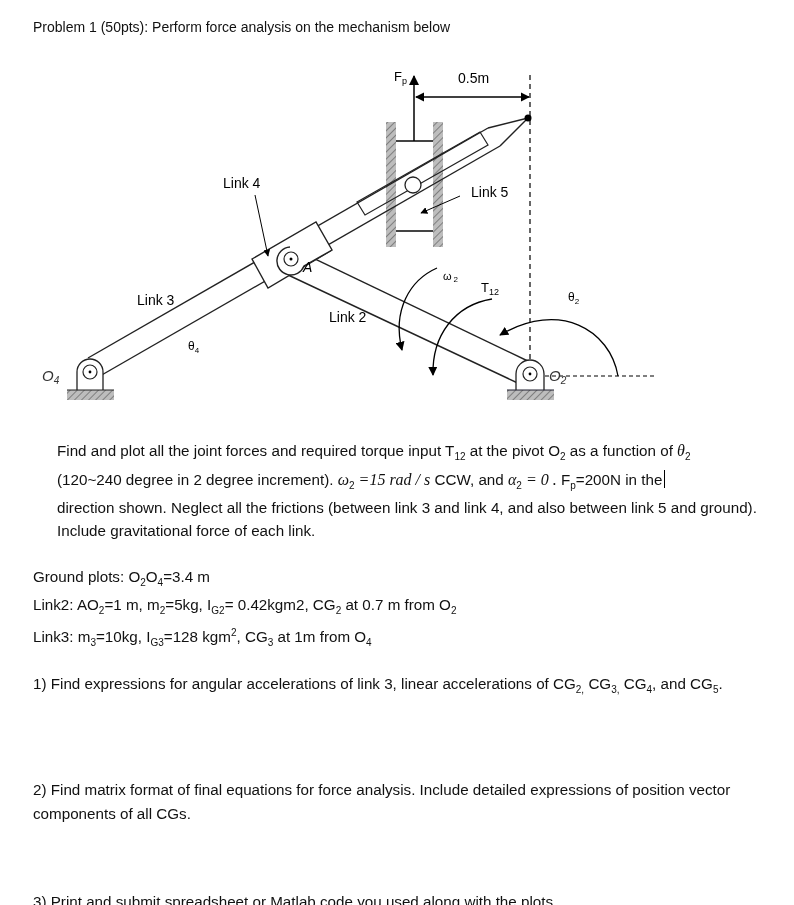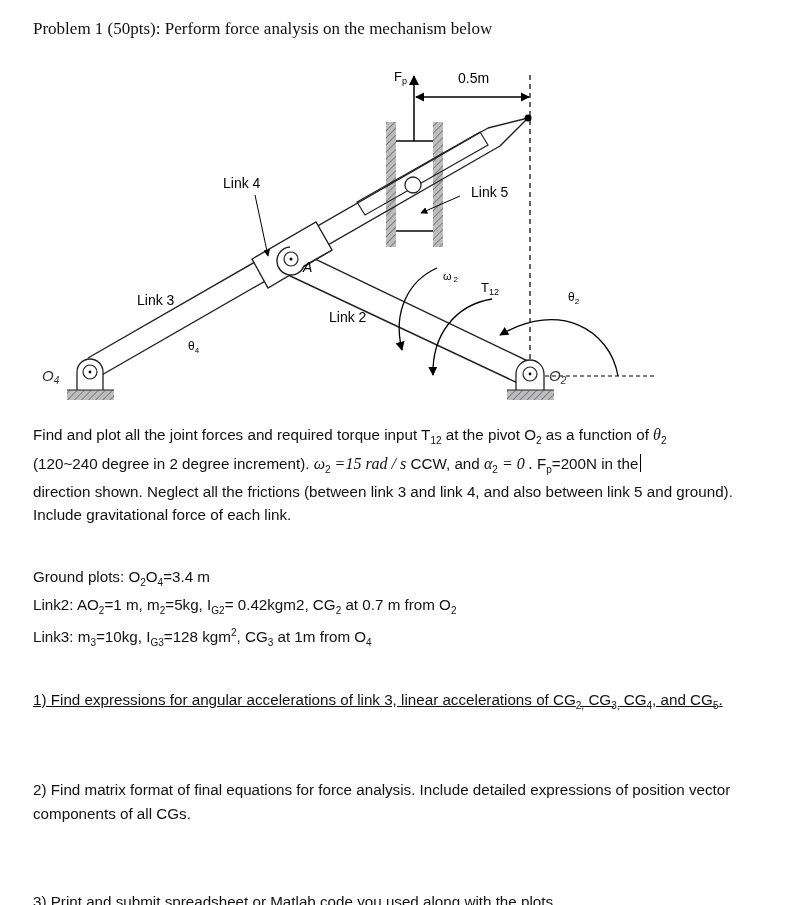--- a/index.html
+++ b/index.html
@@ -1,26 +1,26 @@
 <!DOCTYPE html>
 <html><head>
   <meta charset="utf-8">
   <style>
     html, body { margin: 0; padding: 0; background: #ffffff; }
     body { width: 794px; height: 905px; position: relative; overflow: hidden;
            font-family: "Liberation Sans", "DejaVu Sans", sans-serif; color: #111; }
-    .title { position: absolute; left: 33px; top: 19px; font-size: 17px; font-family: Liberation Serif, serif; }
+    .title { position: absolute; left: 33px; top: 19px; font-size: 14px; }
     .diagram { position: absolute; left: 0; top: 55px; width: 794px; height: 370px; }
     .para { position: absolute; left: 33px; font-size: 15.2px; line-height: 22.5px; }
-    .p1 { top: 424px; width: 730px; }
+    .p1 { top: 440px; width: 730px; margin-left: 24px; }
     .cond { font-size: 15.2px; }
     .math { font-family: "Liberation Serif", "DejaVu Serif", serif; font-style: italic; font-size: 16px; }
     .params { position: absolute; left: 33px; top: 566px; font-size: 15.2px; line-height: 22px; }
     .q { position: absolute; left: 33px; font-size: 15.2px; line-height: 24px; width: 730px; }
-    .q1 { top: 688px; text-decoration: underline; }
+    .q1 { top: 672px; }
     .q2 { top: 778px; }
     .q3 { top: 890px; }
     sub, sup { font-size: 10px; }
     .cursor { display: inline-block; width: 1px; height: 18px; background: #000; vertical-align: -3px; margin-left: 2px; }
     svg text { font-family: "Liberation Sans", "DejaVu Sans", sans-serif; }
   </style>
 </head>
 <body>
 
 <div class="title">Problem 1 (50pts): Perform force analysis on the mechanism below</div>

